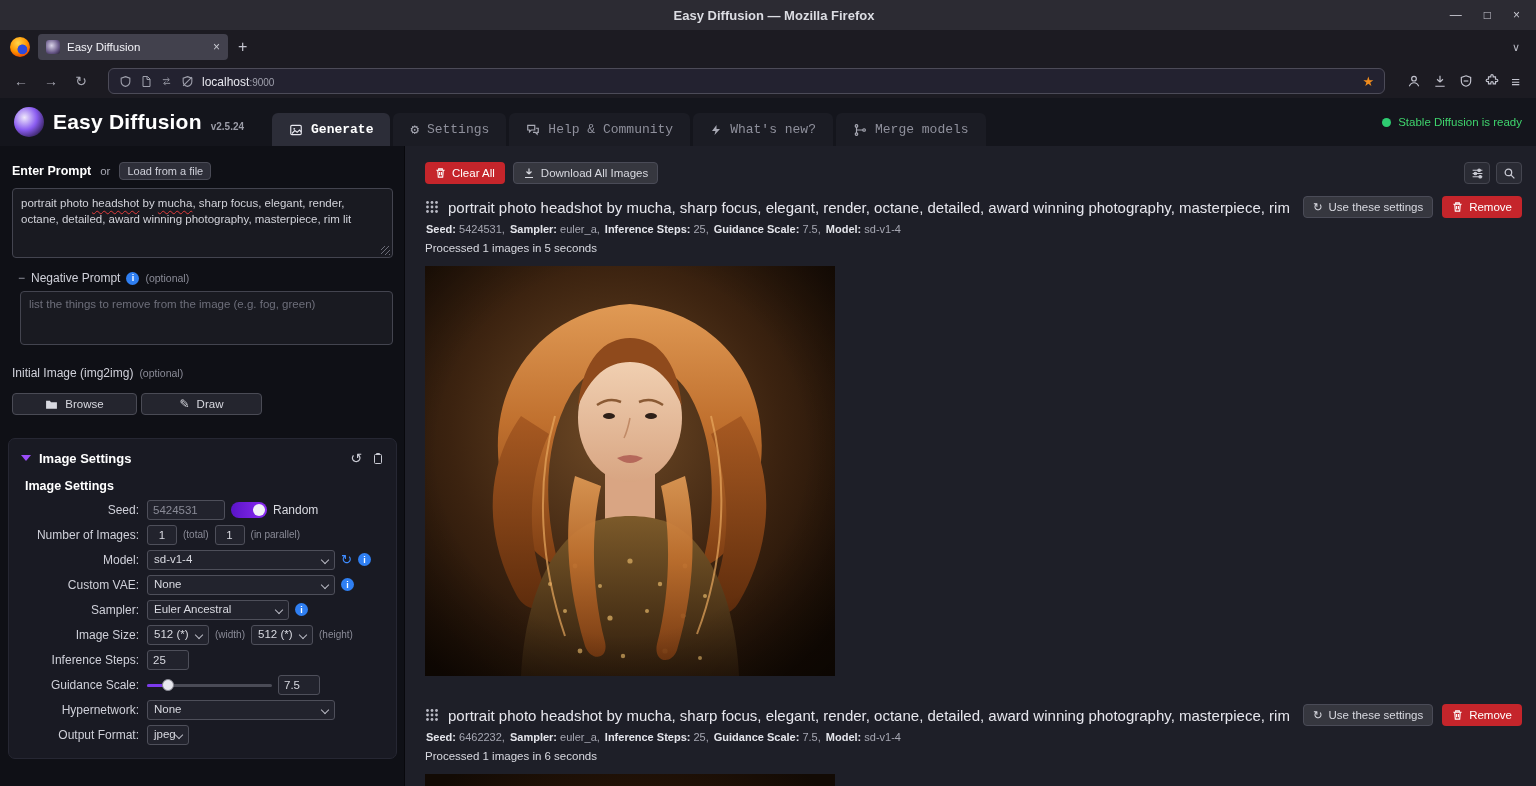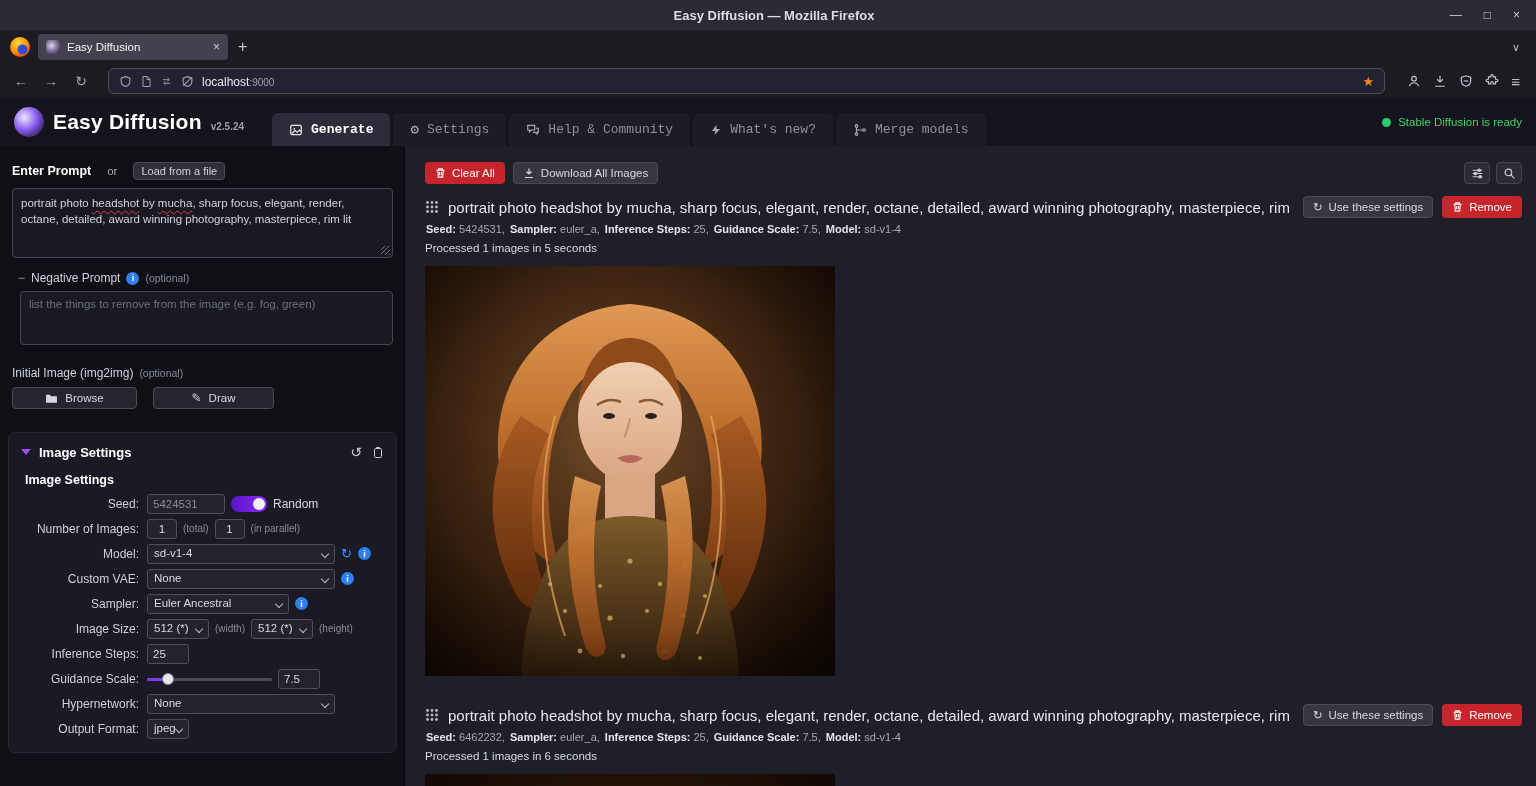--- a/index.html
+++ b/index.html
@@ -55,42 +55,42 @@
   .status { margin-left:auto; display:flex; align-items:center; gap:7px; height:48px; }
   .status-dot { width:9px; height:9px; border-radius:50%; background:#2ecc71; }
   .status-text { font-size:11.5px; color:#3fd46d; }
 
   
   .content { display:flex; height:640px; }
   .sidebar { flex:0 0 405px; width:405px; background:#0f1016; padding:16px 12px 0 12px; overflow:hidden; border-right:1px solid rgba(0,0,0,.45); }
   .main { flex:1; background:#1e1f28; padding:16px 14px 0 20px; overflow:hidden; }
 
   
-  .prompt-head { display:flex; align-items:center; gap:16px; }
+  .prompt-head { display:flex; align-items:center; gap:9px; }
   .prompt-title { font-size:12.5px; font-weight:bold; color:#ffffff; }
   .or-label { font-size:11.5px; color:#a5a6b1; }
   .chip-btn { font-size:11px; color:#cfd0d9; background:#2e2f39; border:1px solid #4a4b56; border-radius:4px; padding:2px 7px; }
   .textarea { width:381px; background:#191a21; border:1px solid #43444f; border-radius:4px; color:#d2d3da;
               font-size:11.5px; line-height:1.4; padding:6px 8px; position:relative; font-family:"Liberation Sans",sans-serif; }
   .textarea::after { content:""; position:absolute; right:2px; bottom:2px; width:9px; height:9px;
       background:repeating-linear-gradient(-45deg,#6b6c78 0 1px,transparent 1px 3.2px); }
   .prompt-area { height:70px; margin-top:8px; }
   .misspell { text-decoration:underline; text-decoration-style:wavy; text-decoration-color:#e03c3c;
               text-decoration-thickness:1px; text-underline-offset:3px; }
   .neg-head { display:flex; align-items:center; gap:6px; margin:13px 0 0 6px; }
   .collapse-glyph { font-size:12px; color:#9a9ba6; }
   .neg-label { font-size:12px; color:#d0d1da; }
   .optional { font-size:10.5px; color:#8a8b97; }
   .neg-area { height:54px; margin-top:6px; background:#191a21; border:1px solid #43444f; border-radius:4px;
               width:373px; margin-left:8px; color:#d2d3da; font-size:11.5px; padding:6px 8px; resize:none;
               font-family:"Liberation Sans",sans-serif; }
   .neg-area::placeholder { color:#6d6e7a; }
   .init-row { display:flex; align-items:baseline; gap:6px; margin-top:17px; }
   .init-label { font-size:12px; color:#d0d1da; }
-  .btn-row { display:flex; gap:16px; margin-top:7px; }
+  .btn-row { display:flex; gap:4px; margin-top:13px; }
   .side-btn { height:22px; display:inline-flex; align-items:center; justify-content:center; gap:7px;
               background:#24252e; border:1px solid #4a4b55; border-radius:4px; color:#d8d9e0; font-size:11.5px; }
   .browse-btn { width:125px; } .draw-btn { width:121px; }
   .pencil-glyph { font-size:12px; }
   .make-btn { margin-top:16px; width:381px; height:30px; background:#7b0fe8; border:none; border-radius:5px;
               color:#ffffff; font-size:12.5px; font-family:"Liberation Sans",sans-serif; }
 
   
   .panel { margin-top:23px; margin-left:-4px; width:389px; background:#191a23; border:1px solid #262733; border-radius:7px; padding:11px 12px; }
   .panel-header { display:flex; align-items:center; gap:8px; }

